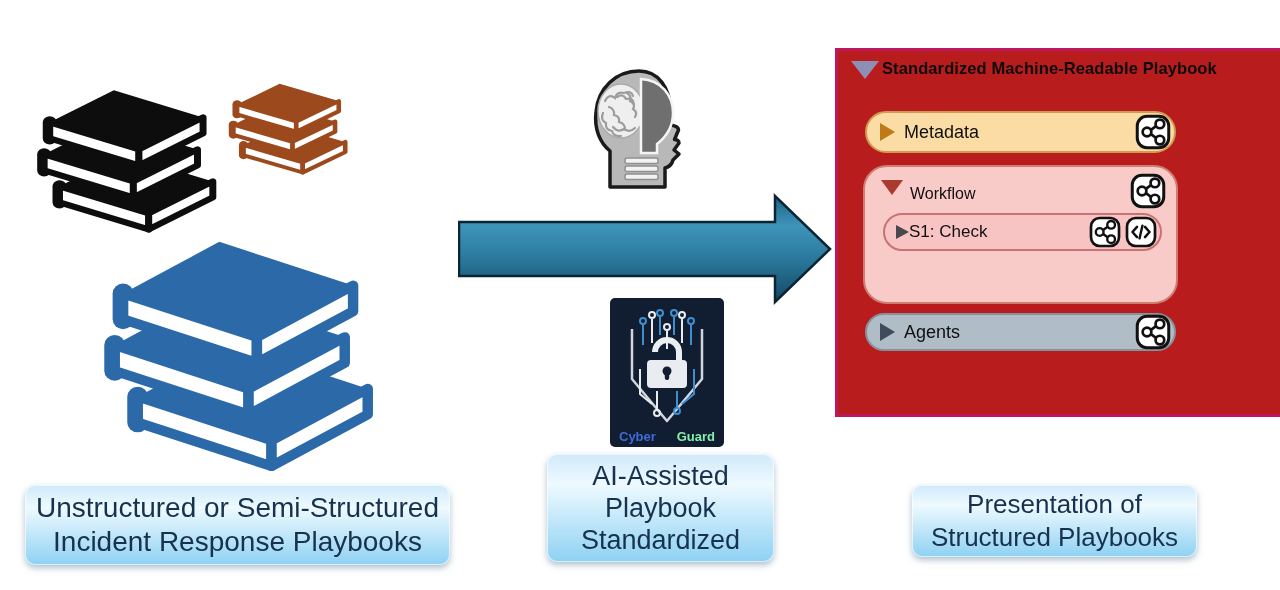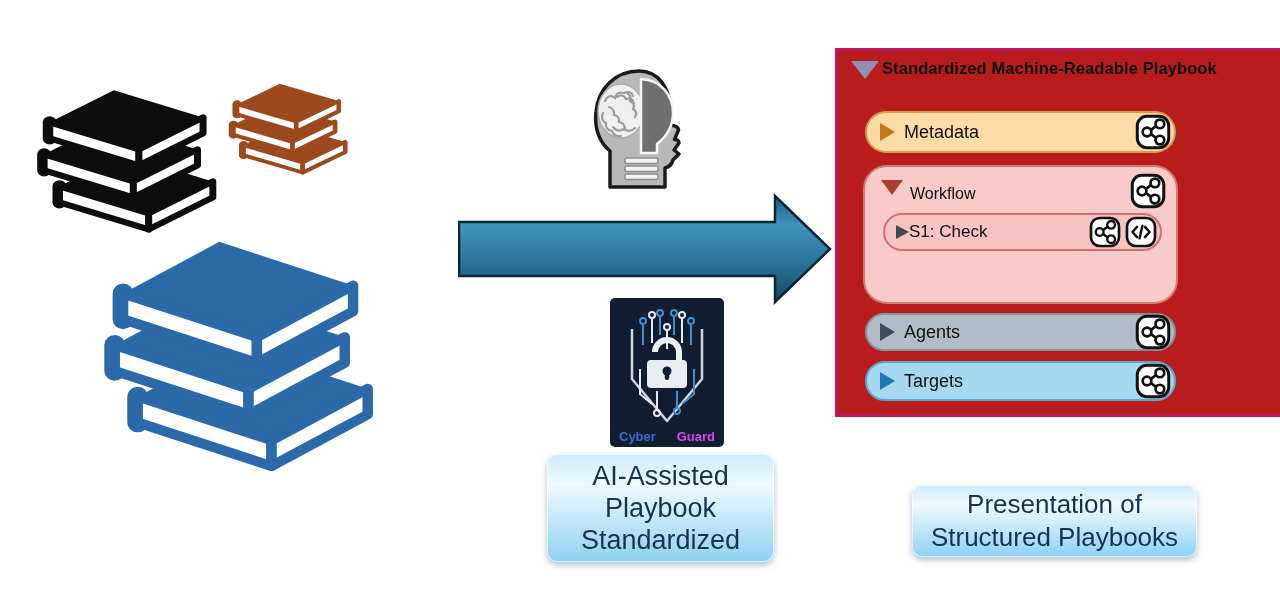--- a/index.html
+++ b/index.html
@@ -44,21 +44,21 @@
   .step .btn-group{margin-left:auto;margin-right:3px;display:flex;gap:4px;}
 
   #row-agents{left:27px;top:262px;width:311px;height:38px;background:#b0bcc6;border:2px solid #87929b;}
   #row-agents .tri-r{border-left-color:#3e4d59;}
   #row-targets{left:27px;top:310px;width:311px;height:40px;background:#a5d9ef;border:2px solid #58a8cf;}
   #row-targets .tri-r{border-left-color:#2478ad;}
 
   
   #logo{left:594px;top:298px;width:114px;height:149px;background:#111d30;border-radius:5px;margin-left:16px;}
   #logo-words{position:absolute;left:0;right:0;bottom:3px;display:flex;justify-content:space-between;padding:0 9px;font-size:13px;font-weight:bold;}
-  #logo-cyber{color:#3d6bd8;} #logo-guard{color:#d946ef;}
+  #logo-cyber{color:#3d6bd8;} #logo-guard{color:#86efac;}
 
   .books{position:absolute;}
 </style>
 </head>
 <body>
 
 <div id="stage">
 
   <svg width="0" height="0" style="position:absolute" aria-hidden="true">
     <defs>
@@ -102,20 +102,24 @@
   <svg class="books" style="left:33px;top:78px;color:#0d0d0d" width="184" height="160" viewBox="0 0 132 130" preserveAspectRatio="none">
       <use href="#sym-books"></use>
     </svg>
   <svg class="books" style="left:226px;top:76px;color:#9c4a1d" width="122" height="102" viewBox="0 0 132 130" preserveAspectRatio="none">
       <use href="#sym-books"></use>
     </svg>
   <svg class="books" style="left:98px;top:222px;color:#2b69a8" width="276" height="258" viewBox="0 0 132 130" preserveAspectRatio="none">
       <use href="#sym-books"></use>
     </svg>
 
+  <div class="caption" id="caption-left">
+    <span>Unstructured or Semi-Structured</span>
+    <span>Incident Response Playbooks</span>
+  </div>
 
   <svg class="abs" style="left:583px;top:66px" width="112" height="126" viewBox="0 0 112 124">
     <path d="M56,4 C33,4 15,21 13,45 C11,62 17,76 27,84 L27,120 L82,120 L82,101 C86,100 89,97 90,93 L96,87 L91,83 L96,76 C96,74 94,72.5 91.5,72.5 L95.5,63 C95.5,60 91,58.5 87.5,58 L88,45 C87,20 75,4 56,4 Z" fill="#b8b8b8" stroke="#1a1a1a" stroke-width="3.5" stroke-linejoin="round"></path>
     <ellipse cx="38" cy="44" rx="23" ry="27" fill="#efefef" stroke="#ababab" stroke-width="1.5"></ellipse>
     <g fill="none" stroke="#9c9c9c" stroke-width="2.2" stroke-linecap="round">
       <path d="M22,34 q4,-8 10,-3 q2,-7 9,-5 q7,-3 9,3"></path>
       <path d="M20,46 q-3,7 3,10 q-1,7 6,8 q2,6 9,5"></path>
       <path d="M30,60 q5,6 11,2 q6,4 11,-1"></path>
       <path d="M34,30 q6,-4 9,2 q7,-2 8,5"></path>
       <path d="M26,40 q6,2 5,8 q6,1 5,7 q5,1 6,6"></path>
@@ -226,27 +230,20 @@
     </div>
 
     <div class="pill" id="row-agents">
       <div class="tri-r"></div>
       <span class="lbl">Agents</span>
       <svg class="icon-btn" width="36" height="36">
           <use href="#sym-share"></use>
         </svg>
     </div>
 
-    <div class="pill" id="row-targets">
-      <div class="tri-r"></div>
-      <span class="lbl">Targets</span>
-      <svg class="icon-btn" width="36" height="36">
-          <use href="#sym-share"></use>
-        </svg>
-    </div>
   </div>
 
   <div class="caption" id="caption-right">
     <span>Presentation of</span>
     <span>Structured Playbooks</span>
   </div>
 
 </div>
 
 </body></html>

